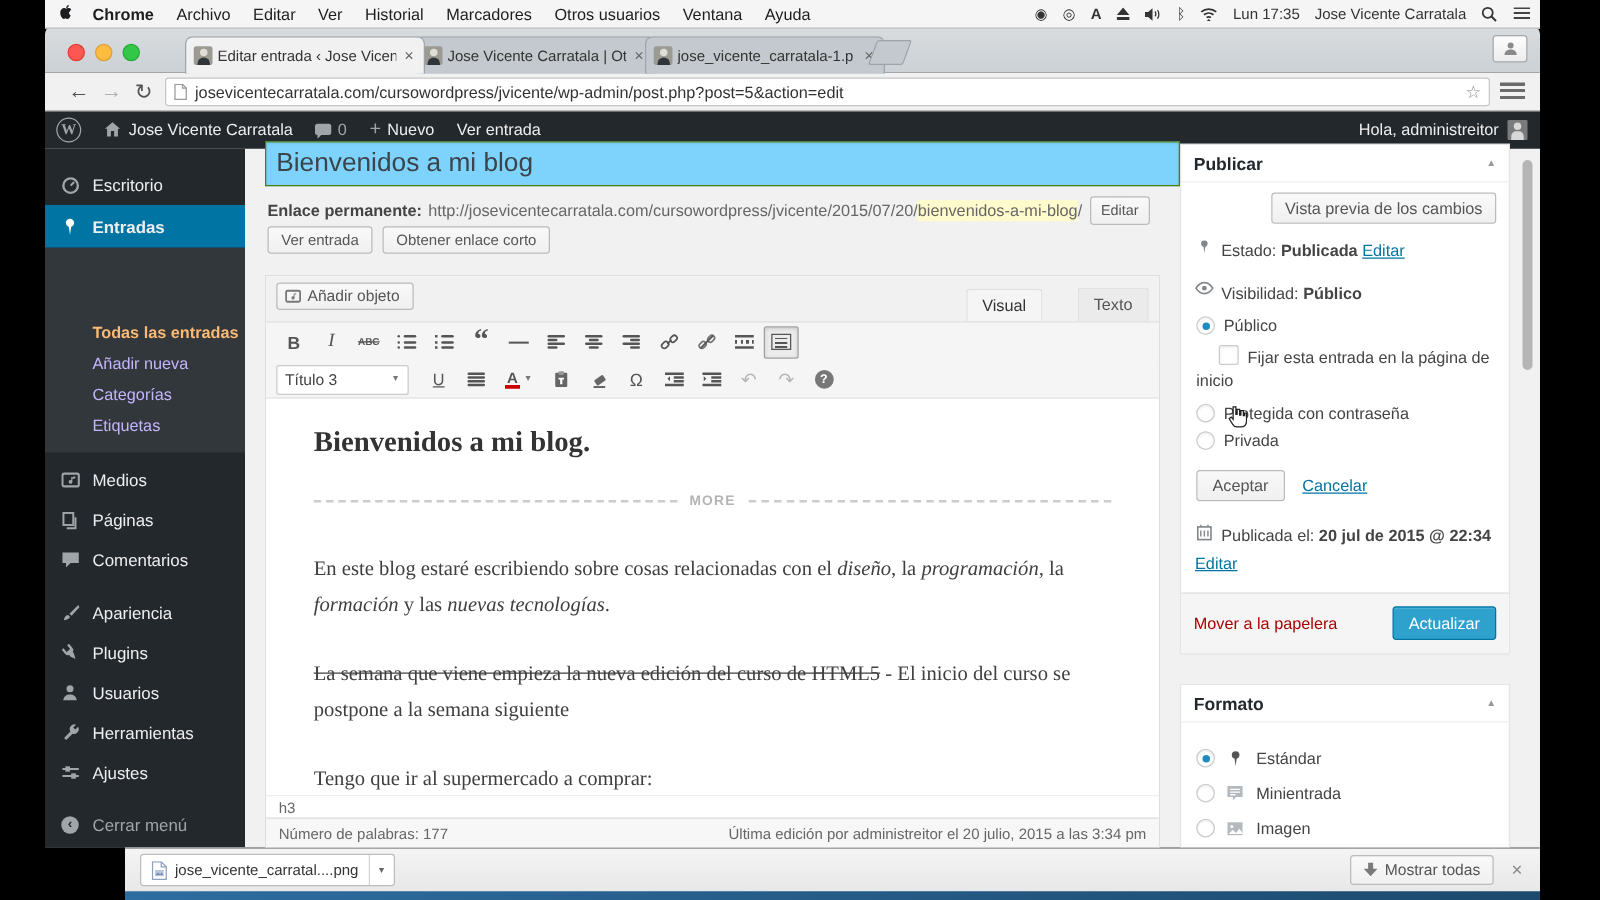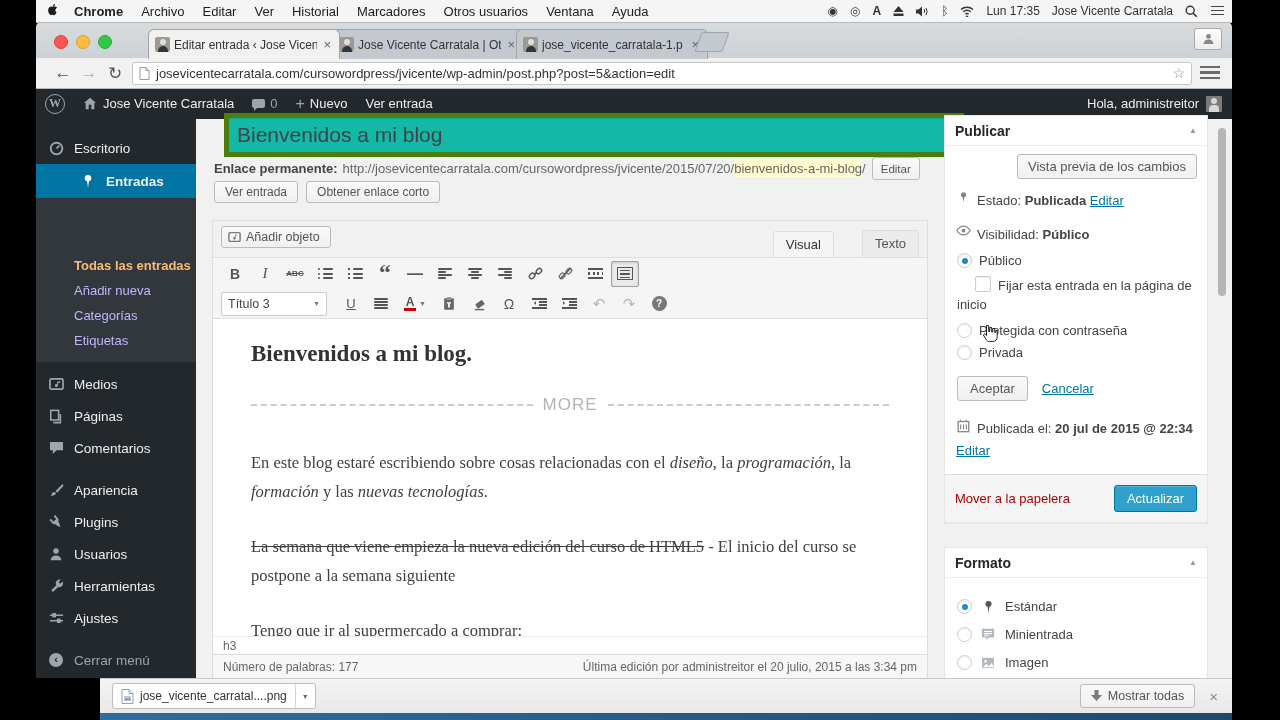--- a/index.html
+++ b/index.html
@@ -62,34 +62,34 @@
   .bubble::after{content:"";position:absolute;left:2px;bottom:-3px;border:3px solid transparent;border-top-color:#a0a5aa;border-left-color:#a0a5aa;}
   .ab-count{color:#a0a5aa;}
   .ab-right{margin-left:auto;display:flex;align-items:center;padding-right:10px;}
   .avatar{width:16px;height:16px;background:#7b7b7b;margin-left:7px;position:relative;overflow:hidden;border-radius:1px;}
   .avatar::before{content:"";position:absolute;left:5px;top:2px;width:6px;height:6px;border-radius:50%;background:#d8d8d8;}
   .avatar::after{content:"";position:absolute;left:3px;top:9px;width:10px;height:7px;border-radius:4px 4px 0 0;background:#d8d8d8;}
   
   .sidebar{position:absolute;left:0;top:31px;width:160px;height:559px;background:#23282d;color:#eee;font-size:13.5px;}
   .sb-item{display:flex;align-items:center;height:32px;padding:0 0 0 10px;position:relative;}
   .sb-ico{width:20px;display:flex;justify-content:center;margin-right:8px;flex:none;}
-  .sb-item.active{background:#0074a2;justify-content:center;}
+  .sb-item.active{background:#0074a2;}
   .sb-item.active .arrow{position:absolute;right:-8px;top:50%;margin-top:-8px;width:0;height:0;
         border:8px solid transparent;border-left-color:#0074a2;}
   .sb-sub{background:#32373c;padding:7px 0 9px 0;}
   .sb-sub .si{padding:5px 0 5px 38px;color:#c4b5fd;font-size:13px;}
   .sb-sub .si.current{color:#fdba74;font-weight:bold;margin-top:48px;}
   .sb-gap{height:10px;}
   .collapse-ic{width:14px;height:14px;border-radius:50%;background:#a0a5aa;color:#23282d;font-size:11px;line-height:13px;
                text-align:center;font-weight:bold;}
   .sb-item.dim{color:#a0a5aa;}
   
   .wp-content{position:absolute;left:160px;top:31px;width:1036px;height:559px;}
   .post-main{position:absolute;left:16px;top:0;width:716px;}
-  .title-box{position:absolute;left:12px;top:-6px;width:714px;height:34px;background:#14b8a6;border:5px solid #4d7c0f;
+  .title-box{position:absolute;left:0;top:-6px;width:714px;height:34px;background:#7dd3fc;border:1px solid #4d7c0f;
              box-shadow:inset 0 1px 2px rgba(0,0,0,.07);display:flex;align-items:center;padding:0 8px;
              font-size:21px;color:#3c434a;}
   .permalink{position:absolute;left:2px;top:38px;font-size:13px;color:#666;display:flex;align-items:center;white-space:nowrap;}
   .permalink b{color:#444;margin-right:5px;}
   .hl{background:#fffbcc;padding:1px 0;}
   .btn{display:inline-flex;align-items:center;justify-content:center;background:linear-gradient(#f9f9f9,#f0f0f0);
        border:1px solid #bbb;border-radius:3px;color:#555;cursor:default;}
   .btn.sm{font-size:11.5px;padding:2px 8px;margin-left:6px;height:17px;}
   .action-btns{position:absolute;left:2px;top:62px;display:flex;gap:8px;}
   .action-btns .btn{font-size:12px;padding:3px 10px;margin:0;}
@@ -145,21 +145,21 @@
          display:flex;align-items:center;justify-content:center;}
   .fullscr{position:absolute;right:12px;top:40px;}
   
   .editor-content{position:absolute;left:0;top:98px;width:100%;height:317px;background:#fff;overflow:hidden;
                   font-family:"Liberation Serif","DejaVu Serif",serif;color:#3f3f3f;padding:22px 38px;box-sizing:border-box;}
   .editor-content h3{font-size:23px;margin:0 0 28px;color:#333;}
   .editor-content p{font-size:16.5px;line-height:1.75;margin:0 0 26px;}
   .editor-content del{text-decoration:line-through;}
   .more-tag{display:flex;align-items:center;margin:4px 0 34px;color:#aaa;}
   .more-tag .ml{flex:1;border-top:2px dashed #ccc;}
-  .more-tag .mt{font-family:"Liberation Sans",sans-serif;font-size:17px;letter-spacing:1px;padding:0 10px;color:#b4b4b4;}
+  .more-tag .mt{font-family:"Liberation Sans",sans-serif;font-size:11px;letter-spacing:1px;padding:0 10px;color:#b4b4b4;font-weight:bold;}
   .editor-path{position:absolute;left:0;top:415px;width:100%;height:18px;border-top:1px solid #eee;background:#fff;
                font-size:12px;color:#666;padding:2px 10px;box-sizing:border-box;}
   .editor-foot{position:absolute;left:0;top:433px;width:100%;height:24px;background:#f7f7f7;border-top:1px solid #dedede;
                font-size:12px;color:#666;display:flex;align-items:center;padding:0 10px;box-sizing:border-box;}
   .editor-foot .right{margin-left:auto;}
   
   .post-side{position:absolute;left:748px;top:0;width:264px;}
   .panel{background:#fff;border:1px solid #e5e5e5;box-shadow:0 1px 1px rgba(0,0,0,.04);margin-bottom:24px;}
   .panel-head{height:29px;display:flex;align-items:center;padding:0 10px;border-bottom:1px solid #eee;}
   .panel-head b{font-size:14px;color:#23282d;}

